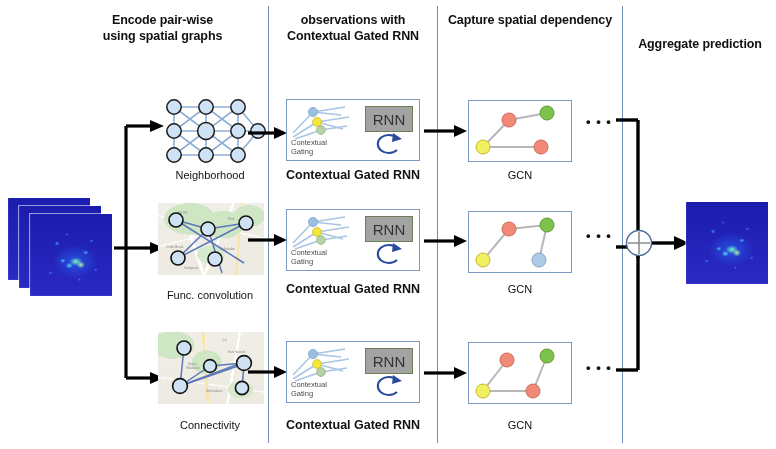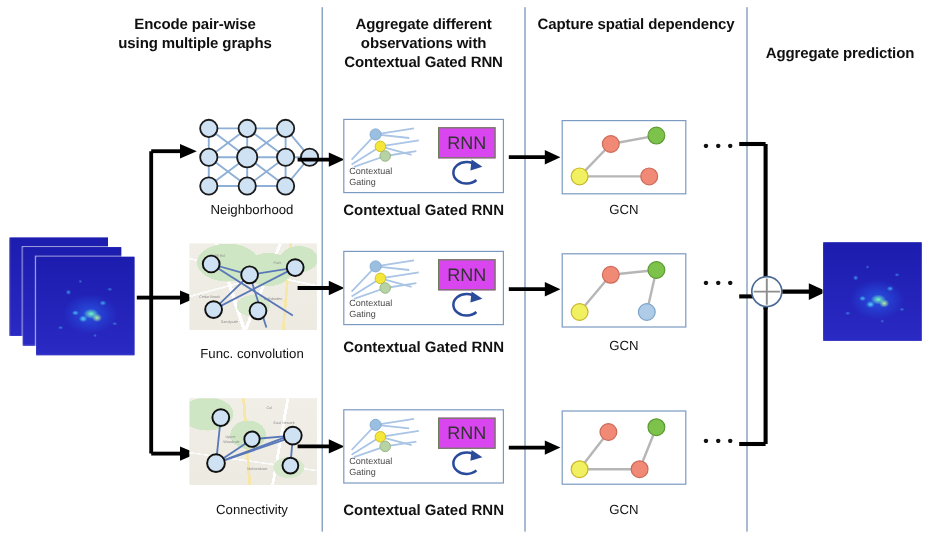--- a/index.html
+++ b/index.html
@@ -107,21 +107,21 @@
   
   .panel {
     position: absolute;
     border: 1px solid #7a9ac2;
     background: #ffffff;
     box-sizing: border-box;
   }
   .rnnbox {
     position: absolute;
     border: 1px solid #6d7f55;
-    background: #d946ef;
+    background: #a3a3a3;
     display: flex;
     align-items: center;
     justify-content: center;
     font-size: 15px;
     color: #333;
     box-sizing: border-box;
   }
   .cg-label {
     position: absolute;
     font-size: 7.5px;
@@ -137,25 +137,24 @@
 <body>
 
 <div id="stage">
 
   <div class="sep" style="left:268px;"></div>
   <div class="sep" style="left:437px;"></div>
   <div class="sep" style="left:622px;"></div>
 
   <div class="col-title" style="left:60px; top:12px; width:205px;">
     <div>Encode pair-wise</div>
-    <div>using multiple graphs</div>
+    <div>using spatial graphs</div>
   </div>
 
   <div class="col-title" style="left:272px; top:12px; width:162px;">
-    <div>Aggregate different</div>
     <div>observations with</div>
     <div>Contextual Gated RNN</div>
   </div>
 
   <div class="col-title" style="left:440px; top:12px; width:180px;">
     <div>Capture spatial dependency</div>
   </div>
 
   <div class="col-title" style="left:626px; top:36px; width:148px;">
     <div>Aggregate prediction</div>

